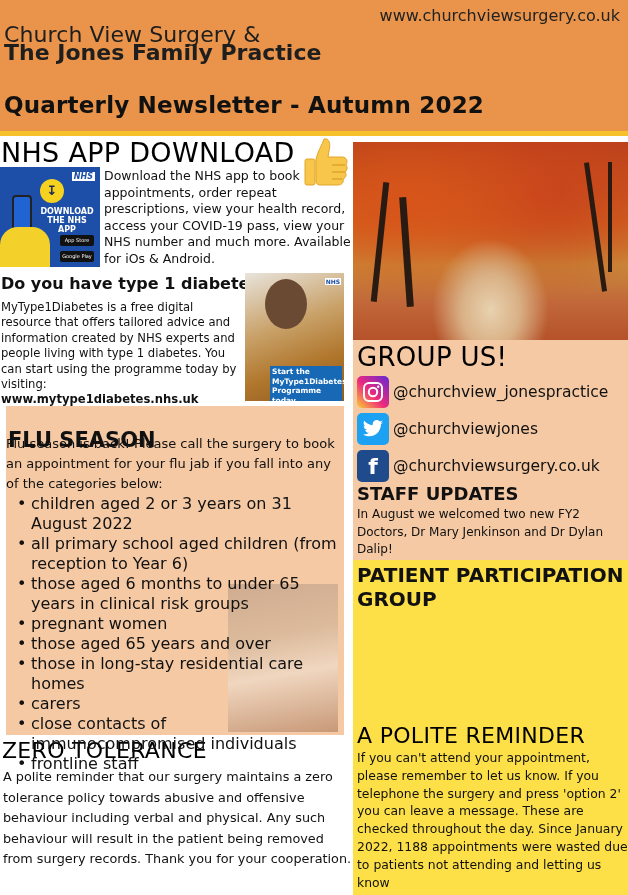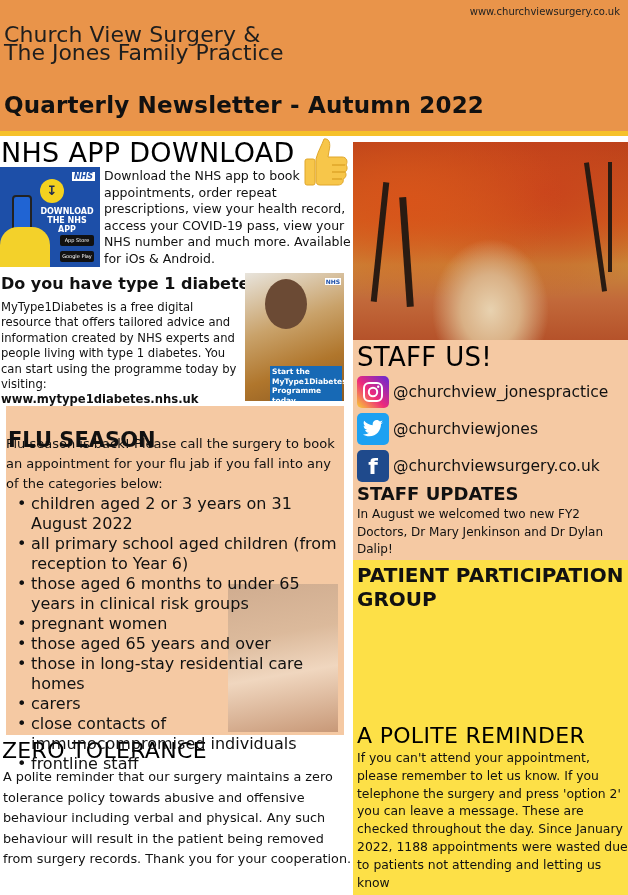--- a/index.html
+++ b/index.html
@@ -1,22 +1,22 @@
 <!DOCTYPE html>
 <html><head>
 <meta charset="utf-8">
 <style>
   * { box-sizing: border-box; margin: 0; padding: 0; }
   html, body { width: 628px; height: 895px; overflow: hidden; background: #ffffff; }
   body { font-family: "DejaVu Sans", sans-serif; color: #1a1a1a; position: relative; }
 
   .header { position: absolute; left: 0; top: 0; width: 628px; height: 131px; background: #e9944a; }
   .header .title1 { position: absolute; left: 4px; top: 6px; font-size: 22px; font-weight: normal; color: #1e1e1e; letter-spacing: 0.1px; margin-top: 16px; }
-  .header .title2 { position: absolute; left: 4px; top: 40px; font-size: 22px; color: #1e1e1e; }
-  .header .url { position: absolute; right: 8px; top: 6px; font-size: 10px; color: #222; }
+  .header .title2 { position: absolute; left: 4px; top: 40px; font-size: 22px; color: #1e1e1e; font-weight: bold; }
+  .header .url { position: absolute; right: 8px; top: 6px; font-size: 16px; color: #222; }
   .header .newsletter { position: absolute; left: 4px; top: 92px; font-size: 23px; font-weight: bold; color: #111; letter-spacing: 0.2px; }
   .yellow-strip { position: absolute; left: 0; top: 131px; width: 628px; height: 5px; background: #f6c12a; }
 
   
   .nhs-title { position: absolute; left: 1px; top: 137px; font-size: 27px; font-weight: normal; color: #000; letter-spacing: 0.3px; }
   .thumb { position: absolute; left: 302px; top: 137px; width: 48px; height: 52px; }
   .nhs-banner { position: absolute; left: 0; top: 167px; width: 100px; height: 100px; background: #1d4fa8; overflow: hidden; }
   .nhs-banner .logo { position: absolute; right: 5px; top: 5px; background: #fff; color: #1d4fa8; font-size: 8px; font-weight: bold; font-style: italic; padding: 0 2px; }
   .nhs-banner .dlcircle { position: absolute; left: 40px; top: 12px; width: 24px; height: 24px; border-radius: 50%; background: #f4d21f; color: #1d2a50; font-size: 13px; text-align: center; line-height: 24px; font-weight: bold; }
   .nhs-banner .dltext { position: absolute; left: 38px; top: 40px; color: #fff; font-size: 8px; font-weight: bold; line-height: 9px; text-align: center; width: 58px; }
@@ -132,21 +132,21 @@
 <div class="zero-text">A polite reminder that our surgery maintains a zero tolerance policy towards abusive and offensive behaviour including verbal and physical. Any such behaviour will result in the patient being removed from surgery records. Thank you for your cooperation.</div>
 
 <div class="autumn-img">
   <div class="trunk" style="left:24px;top:40px;height:120px;transform:rotate(6deg);"></div>
   <div class="trunk" style="left:50px;top:55px;height:110px;width:7px;transform:rotate(-4deg);"></div>
   <div class="trunk" style="left:240px;top:20px;height:130px;width:5px;transform:rotate(-8deg);"></div>
   <div class="trunk" style="left:255px;top:20px;height:110px;width:4px;"></div>
 </div>
 
 <div class="follow-box">
-  <div class="follow-title">STAFF US!</div>
+  <div class="follow-title">GROUP US!</div>
   <div class="social" style="top:36px">
     <div class="ic ig">
       <svg width="22" height="22" viewBox="0 0 22 22">
           <rect x="2" y="2" width="18" height="18" rx="5" fill="none" stroke="#fff" stroke-width="2"></rect>
           <circle cx="11" cy="11" r="4.2" fill="none" stroke="#fff" stroke-width="2"></circle>
           <circle cx="16.2" cy="5.8" r="1.2" fill="#fff"></circle>
         </svg>
     </div>
     <span class="handle">@churchview_jonespractice</span>
   </div>

